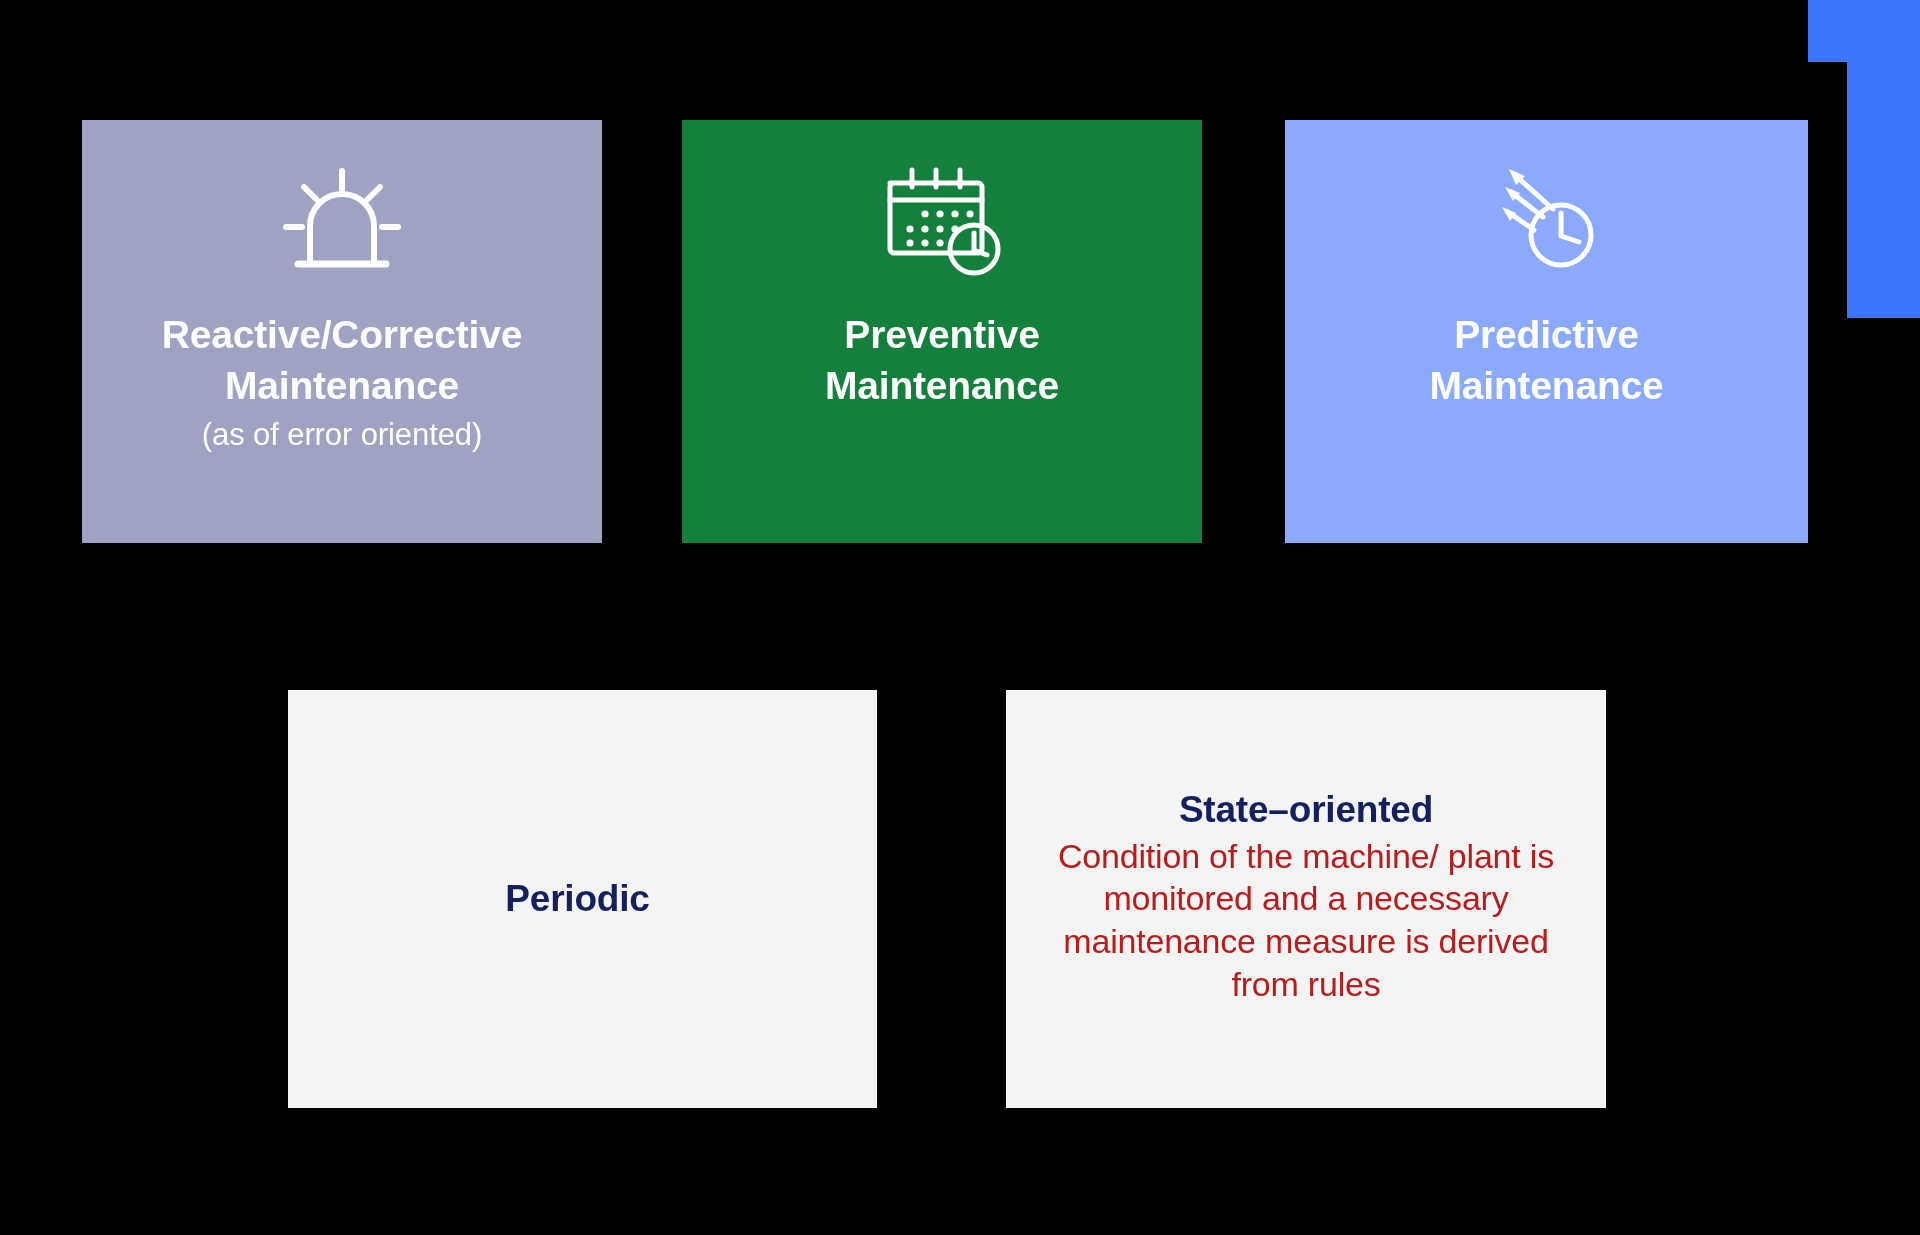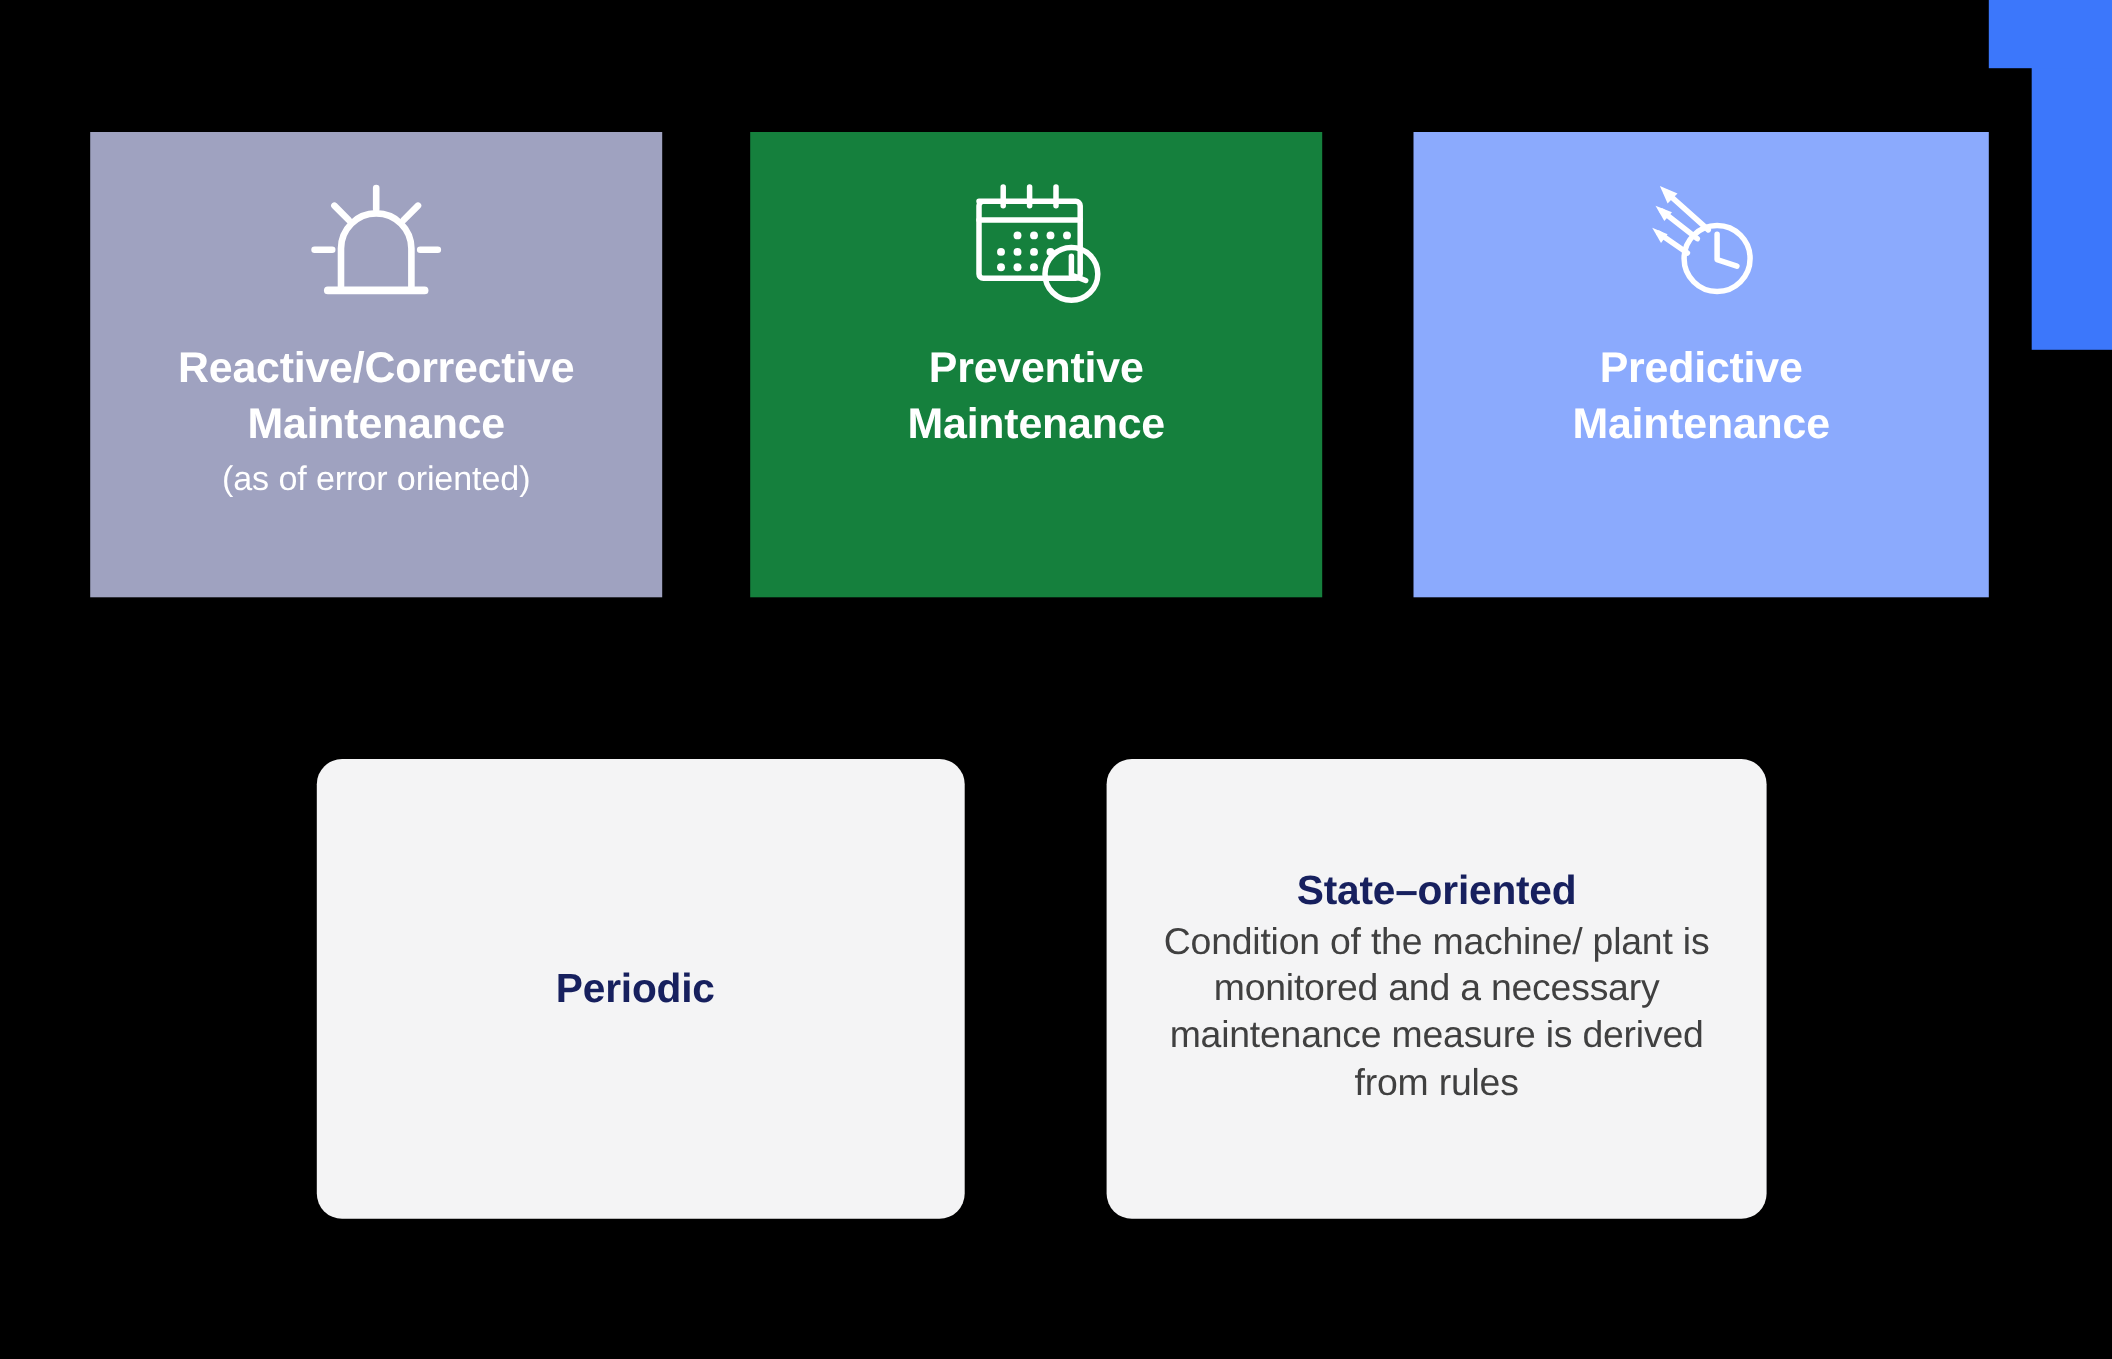--- a/index.html
+++ b/index.html
@@ -116,34 +116,33 @@
     top: 0;
     height: 418px;
     background: #F4F4F5;
     box-sizing: border-box;
     display: flex;
     flex-direction: column;
     align-items: center;
     justify-content: center;
     padding: 0 26px;
     text-align: center;
-    border-radius: 23px;
   }
   .panel-1 { left: 0px;   width: 589px; padding-left: 16px; }
   .panel-2 { left: 718px; width: 600px; }
 
   .panel-title {
     color: #17205E;
     font-size: 37px;
     font-weight: bold;
     line-height: 1.2;
     letter-spacing: -0.2px;
   }
   .panel-body {
-    color: #404040;
+    color: #b91c1c;
     font-size: 34px;
     font-weight: normal;
     line-height: 1.26;
     letter-spacing: -0.2px;
     margin-top: 2px;
   }
   .panel-2 .panel-title { margin-top: -4px; }
 </style>
 </head>
 <body>

